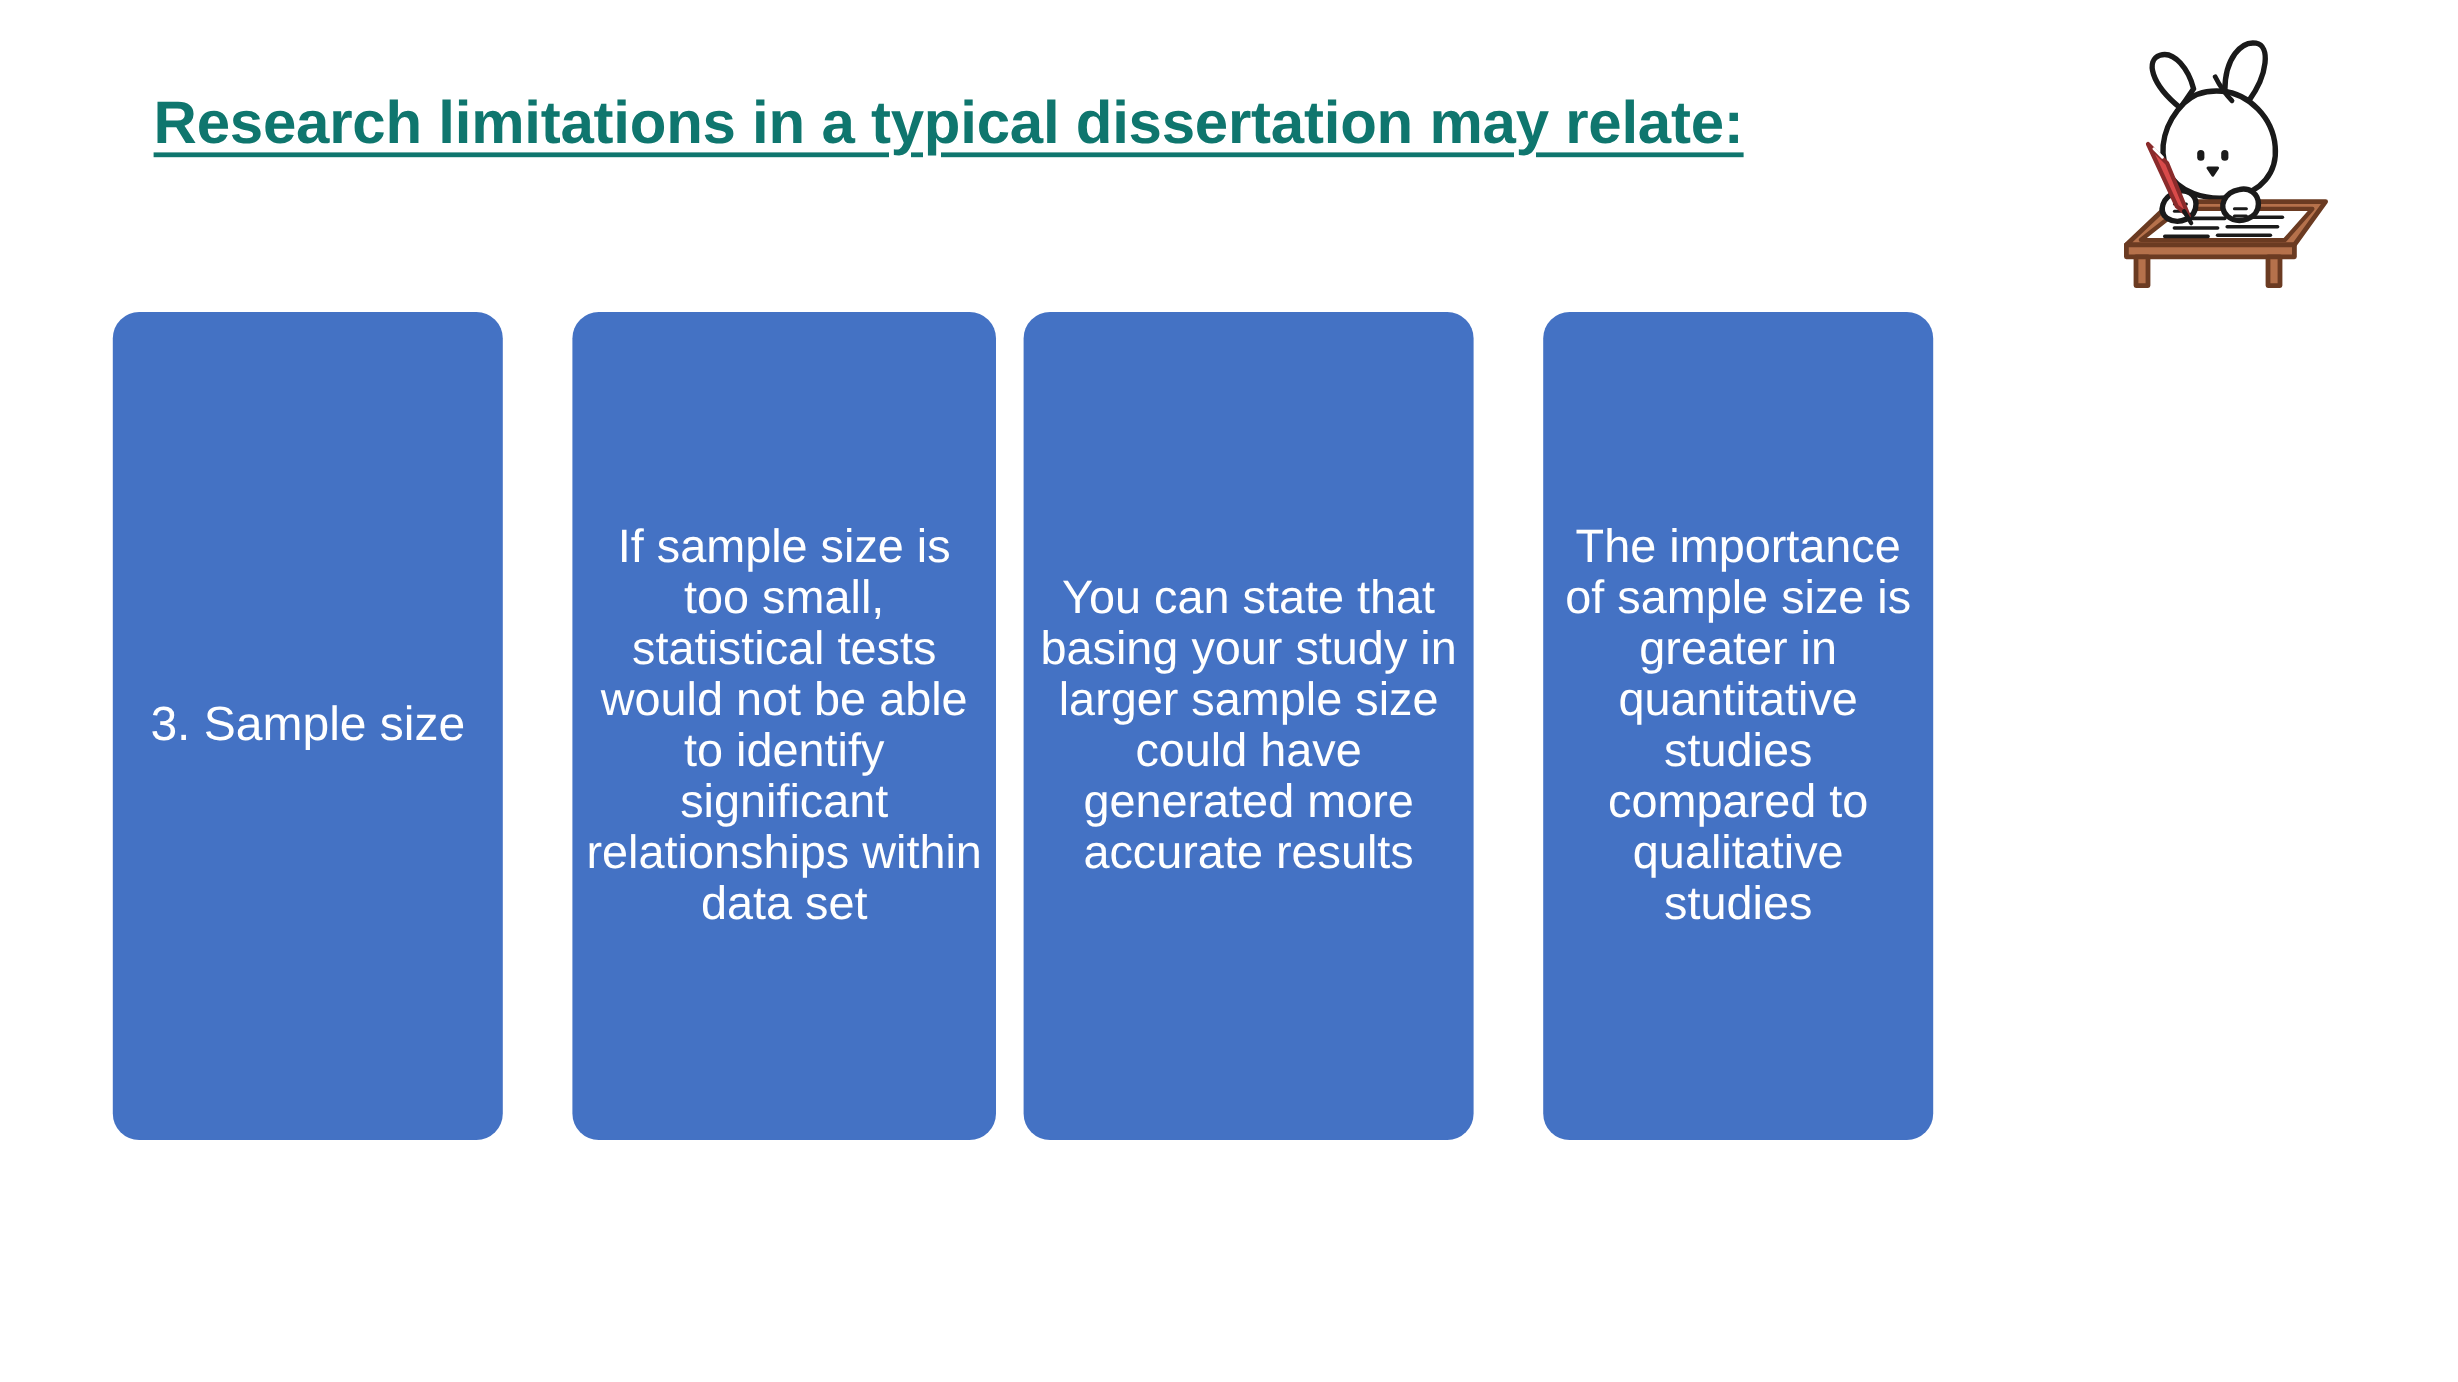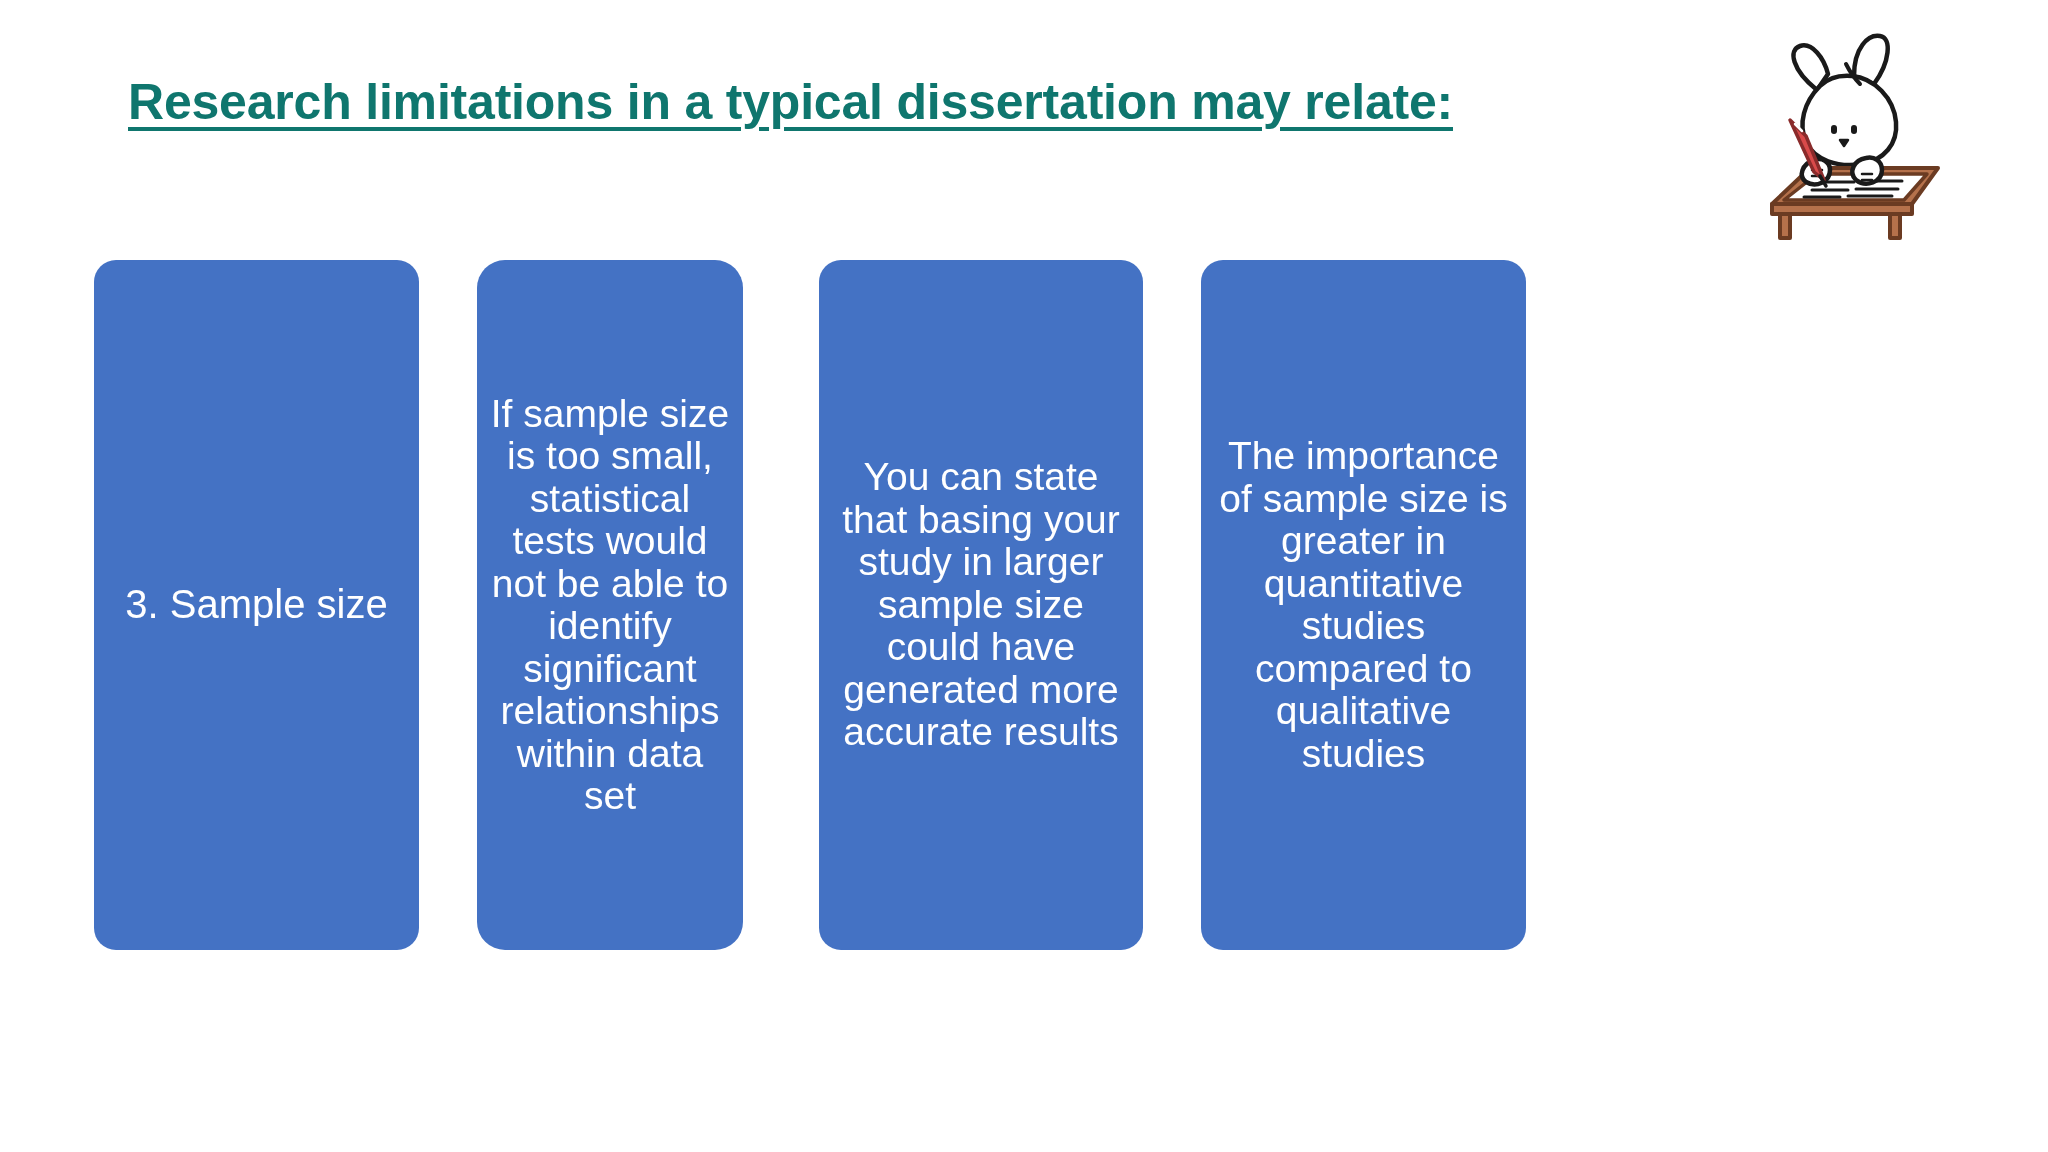--- a/index.html
+++ b/index.html
@@ -72,22 +72,22 @@
     box-sizing: border-box;
     background: #4472C4;
     border-radius: 22px;
     display: flex;
     align-items: center;
     justify-content: center;
     padding: 14px 10px;
   }
   .box-1 { width: 325px; margin-right: 58px; align-items: center; }
   .box-2 { width: 325px; margin-right: 58px; }
-  .box-3 { width: 266px; margin-right: 76px; border-radius: 28px; }
-  .box-4 { width: 324px; margin-right: 58px; }
+  .box-3 { width: 353px; margin-right: 23px; }
+  .box-4 { width: 375px; margin-right: 58px; }
   .box-5 { width: 325px; }
 
   .box-text {
     color: #ffffff;
     text-align: center;
     font-family: "Liberation Sans", sans-serif;
     font-weight: 400;
     font-size: 40px;
     line-height: 1.09;
     word-break: normal;

